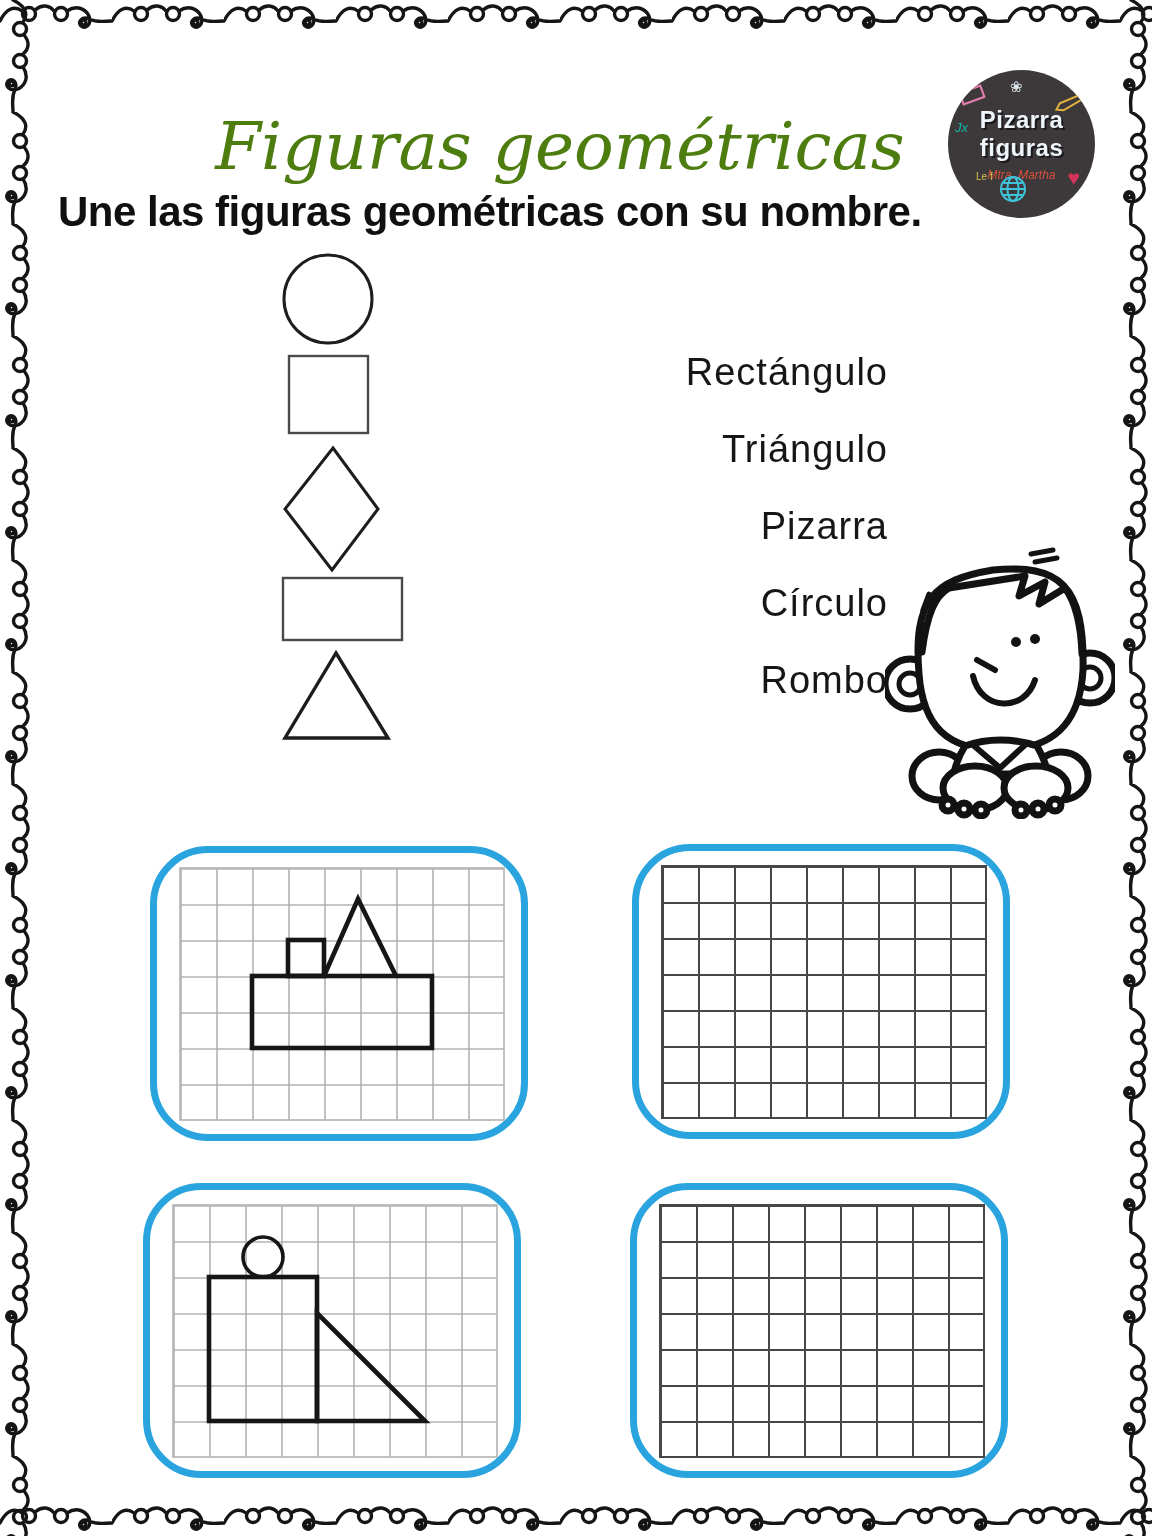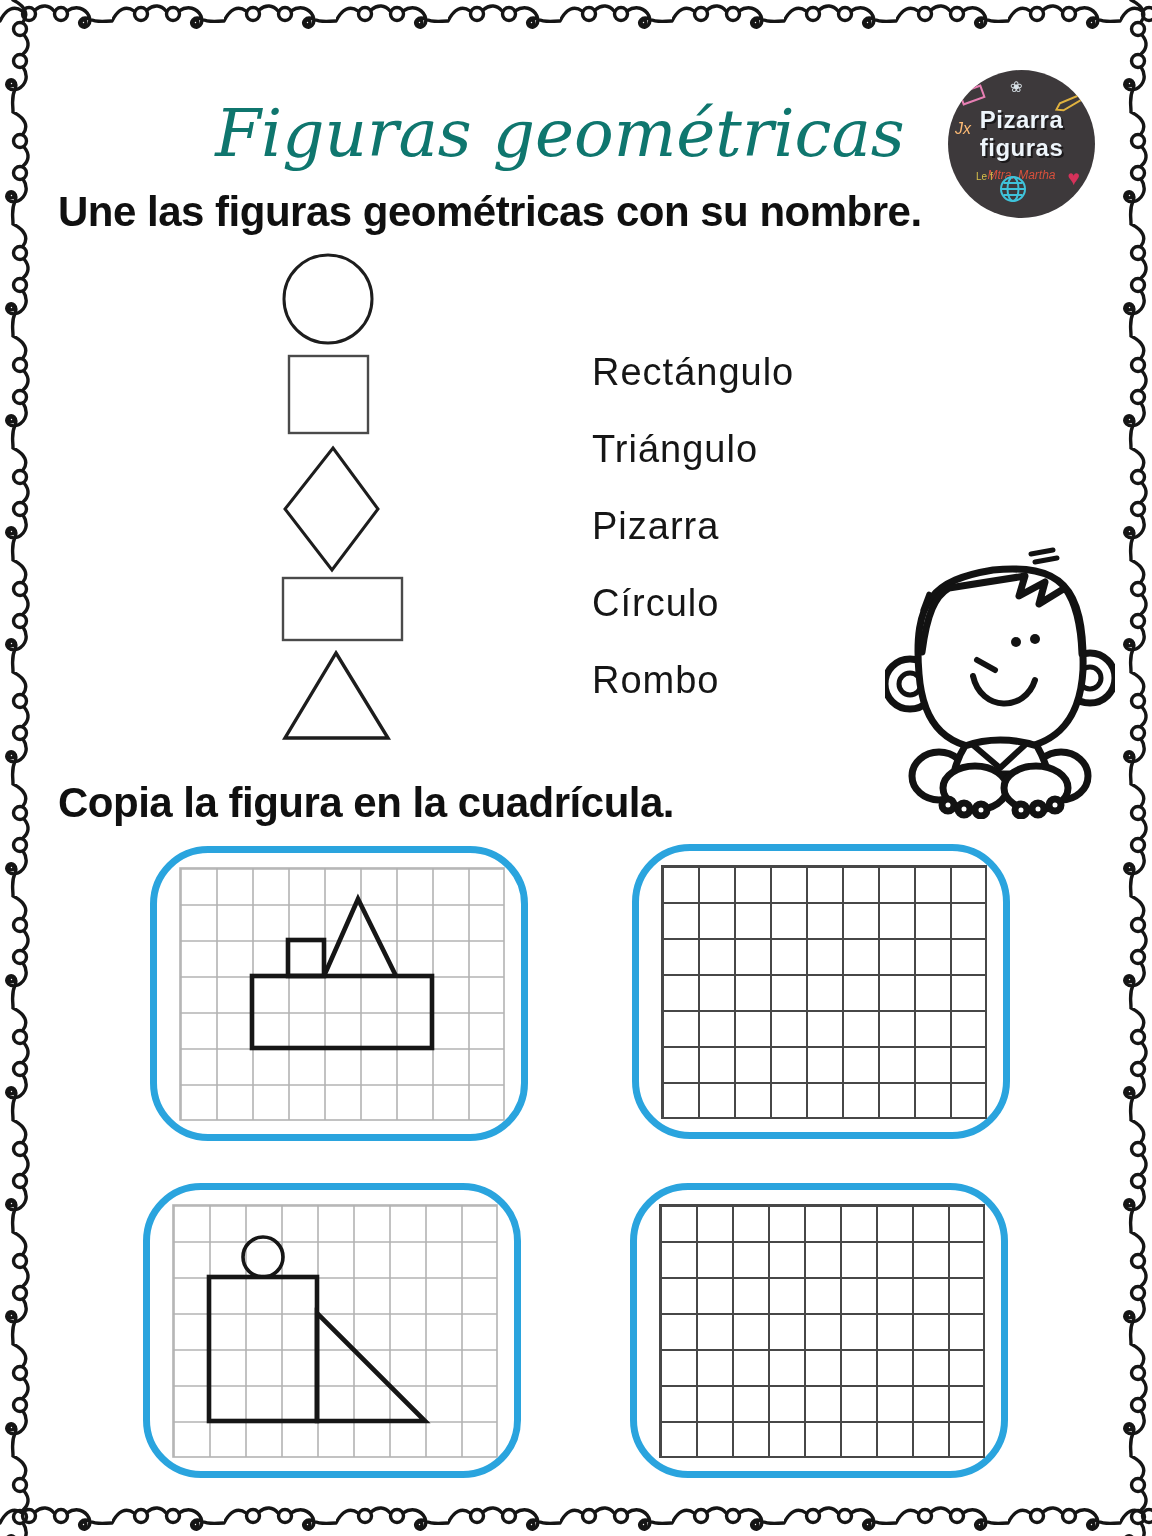--- a/index.html
+++ b/index.html
@@ -7,48 +7,48 @@
         font-family:"Liberation Sans",sans-serif;}
 
   
   .swirl{position:absolute;pointer-events:none;}
   .sw-top{left:0;top:0;}
   .sw-bottom{left:0;bottom:0;}
   .sw-left{left:0;top:0;}
   .sw-right{right:0;top:0;}
 
   
-  .title{position:absolute;left:140px;top:96px;width:840px;text-align:center;
+  .title{position:absolute;left:140px;top:109px;width:840px;text-align:center;
          font-family:"DejaVu Serif",serif;font-style:italic;font-size:66px;line-height:1.15;
-         color:#0f766e;}
+         color:#4d7c0f;}
   .instr{position:absolute;left:58px;font-weight:bold;font-size:42px;color:#101010;
          letter-spacing:-0.5px;white-space:nowrap;}
   #instr1{top:188px;text-align:right;}
   #instr2{top:779px;}
 
   
   .logo{position:absolute;left:948px;top:70px;width:147px;height:148px;border-radius:50%;
         background:#3d393b;display:flex;flex-direction:column;align-items:center;
         justify-content:center;overflow:hidden;}
   .logo .l1,.logo .l2{font-size:24px;font-weight:bold;color:#eef5fb;letter-spacing:.5px;
         text-shadow:2px 2px 0 #1b191b;line-height:1.15;}
   .logo .sig{font-size:12px;color:#d8503c;margin-top:7px;font-style:italic;}
   .logo .corner-note{position:absolute;left:28px;bottom:36px;color:#d8c04a;font-size:10px;}
-  .logo .jx{position:absolute;left:7px;top:50px;color:#fdba74;font-size:16px;font-style:italic;}
+  .logo .jx{position:absolute;left:7px;top:50px;color:#14b8a6;font-size:13px;font-style:italic;}
   .logo .heart{position:absolute;right:15px;bottom:28px;color:#d5325a;font-size:21px;}
   .logo .flower{position:absolute;left:62px;top:8px;color:#d9e2e8;font-size:15px;}
   .logo .pencil{position:absolute;right:6px;top:24px;transform:rotate(-28deg);}
   .logo .ruler{position:absolute;left:12px;top:18px;width:20px;height:10px;
         border:2px solid #e77fb3;transform:rotate(-20deg);}
   .logo .globe{position:absolute;left:50px;bottom:10px;}
 
   
   .shapes-col{position:absolute;left:270px;top:248px;}
   .labels-col{position:absolute;left:592px;top:352px;width:296px;display:flex;
-        flex-direction:column;align-items:flex-start;gap:37px;}
+        flex-direction:column;align-items:flex-end;gap:37px;}
   .match-label{font-size:38px;color:#161616;line-height:40px;letter-spacing:1px;}
 
   
   .mascot{position:absolute;left:885px;top:524px;}
 
   
   .card{position:absolute;width:364px;height:281px;border:7px solid #2aa4de;
         border-radius:58px;background:#fff;}
   #card-tl{left:150px;top:846px;}
   #card-tr{left:632px;top:844px;}
@@ -193,21 +193,20 @@
       <ellipse cx="151" cy="264" rx="32" ry="22"></ellipse>
       <circle cx="63" cy="281" r="6"></circle>
         <circle cx="79" cy="285" r="6"></circle>
         <circle cx="96" cy="286" r="6"></circle>
       <circle cx="136" cy="286" r="6"></circle>
         <circle cx="153" cy="285" r="6"></circle>
         <circle cx="170" cy="281" r="6"></circle>
     </g>
   </svg>
 
-  <div class="instr" id="instr2">Copia la figura en la cuadrícula.</div>
 
   <div class="card" id="card-tl">
     <svg width="364" height="281">
       <defs>
           <pattern id="gpl1" x="23" y="15" width="36" height="36" patternUnits="userSpaceOnUse">
         <path d="M1,0 V36 M0,1 H36" fill="none" stroke="#b3b3b3" stroke-width="1.6"></path>
       </pattern>
         </defs>
       <rect x="23" y="15" width="324" height="252" fill="url(#gpl1)" stroke="#b3b3b3" stroke-width="1.6"></rect>
       <g fill="none" stroke="#161616" stroke-width="4.6">

